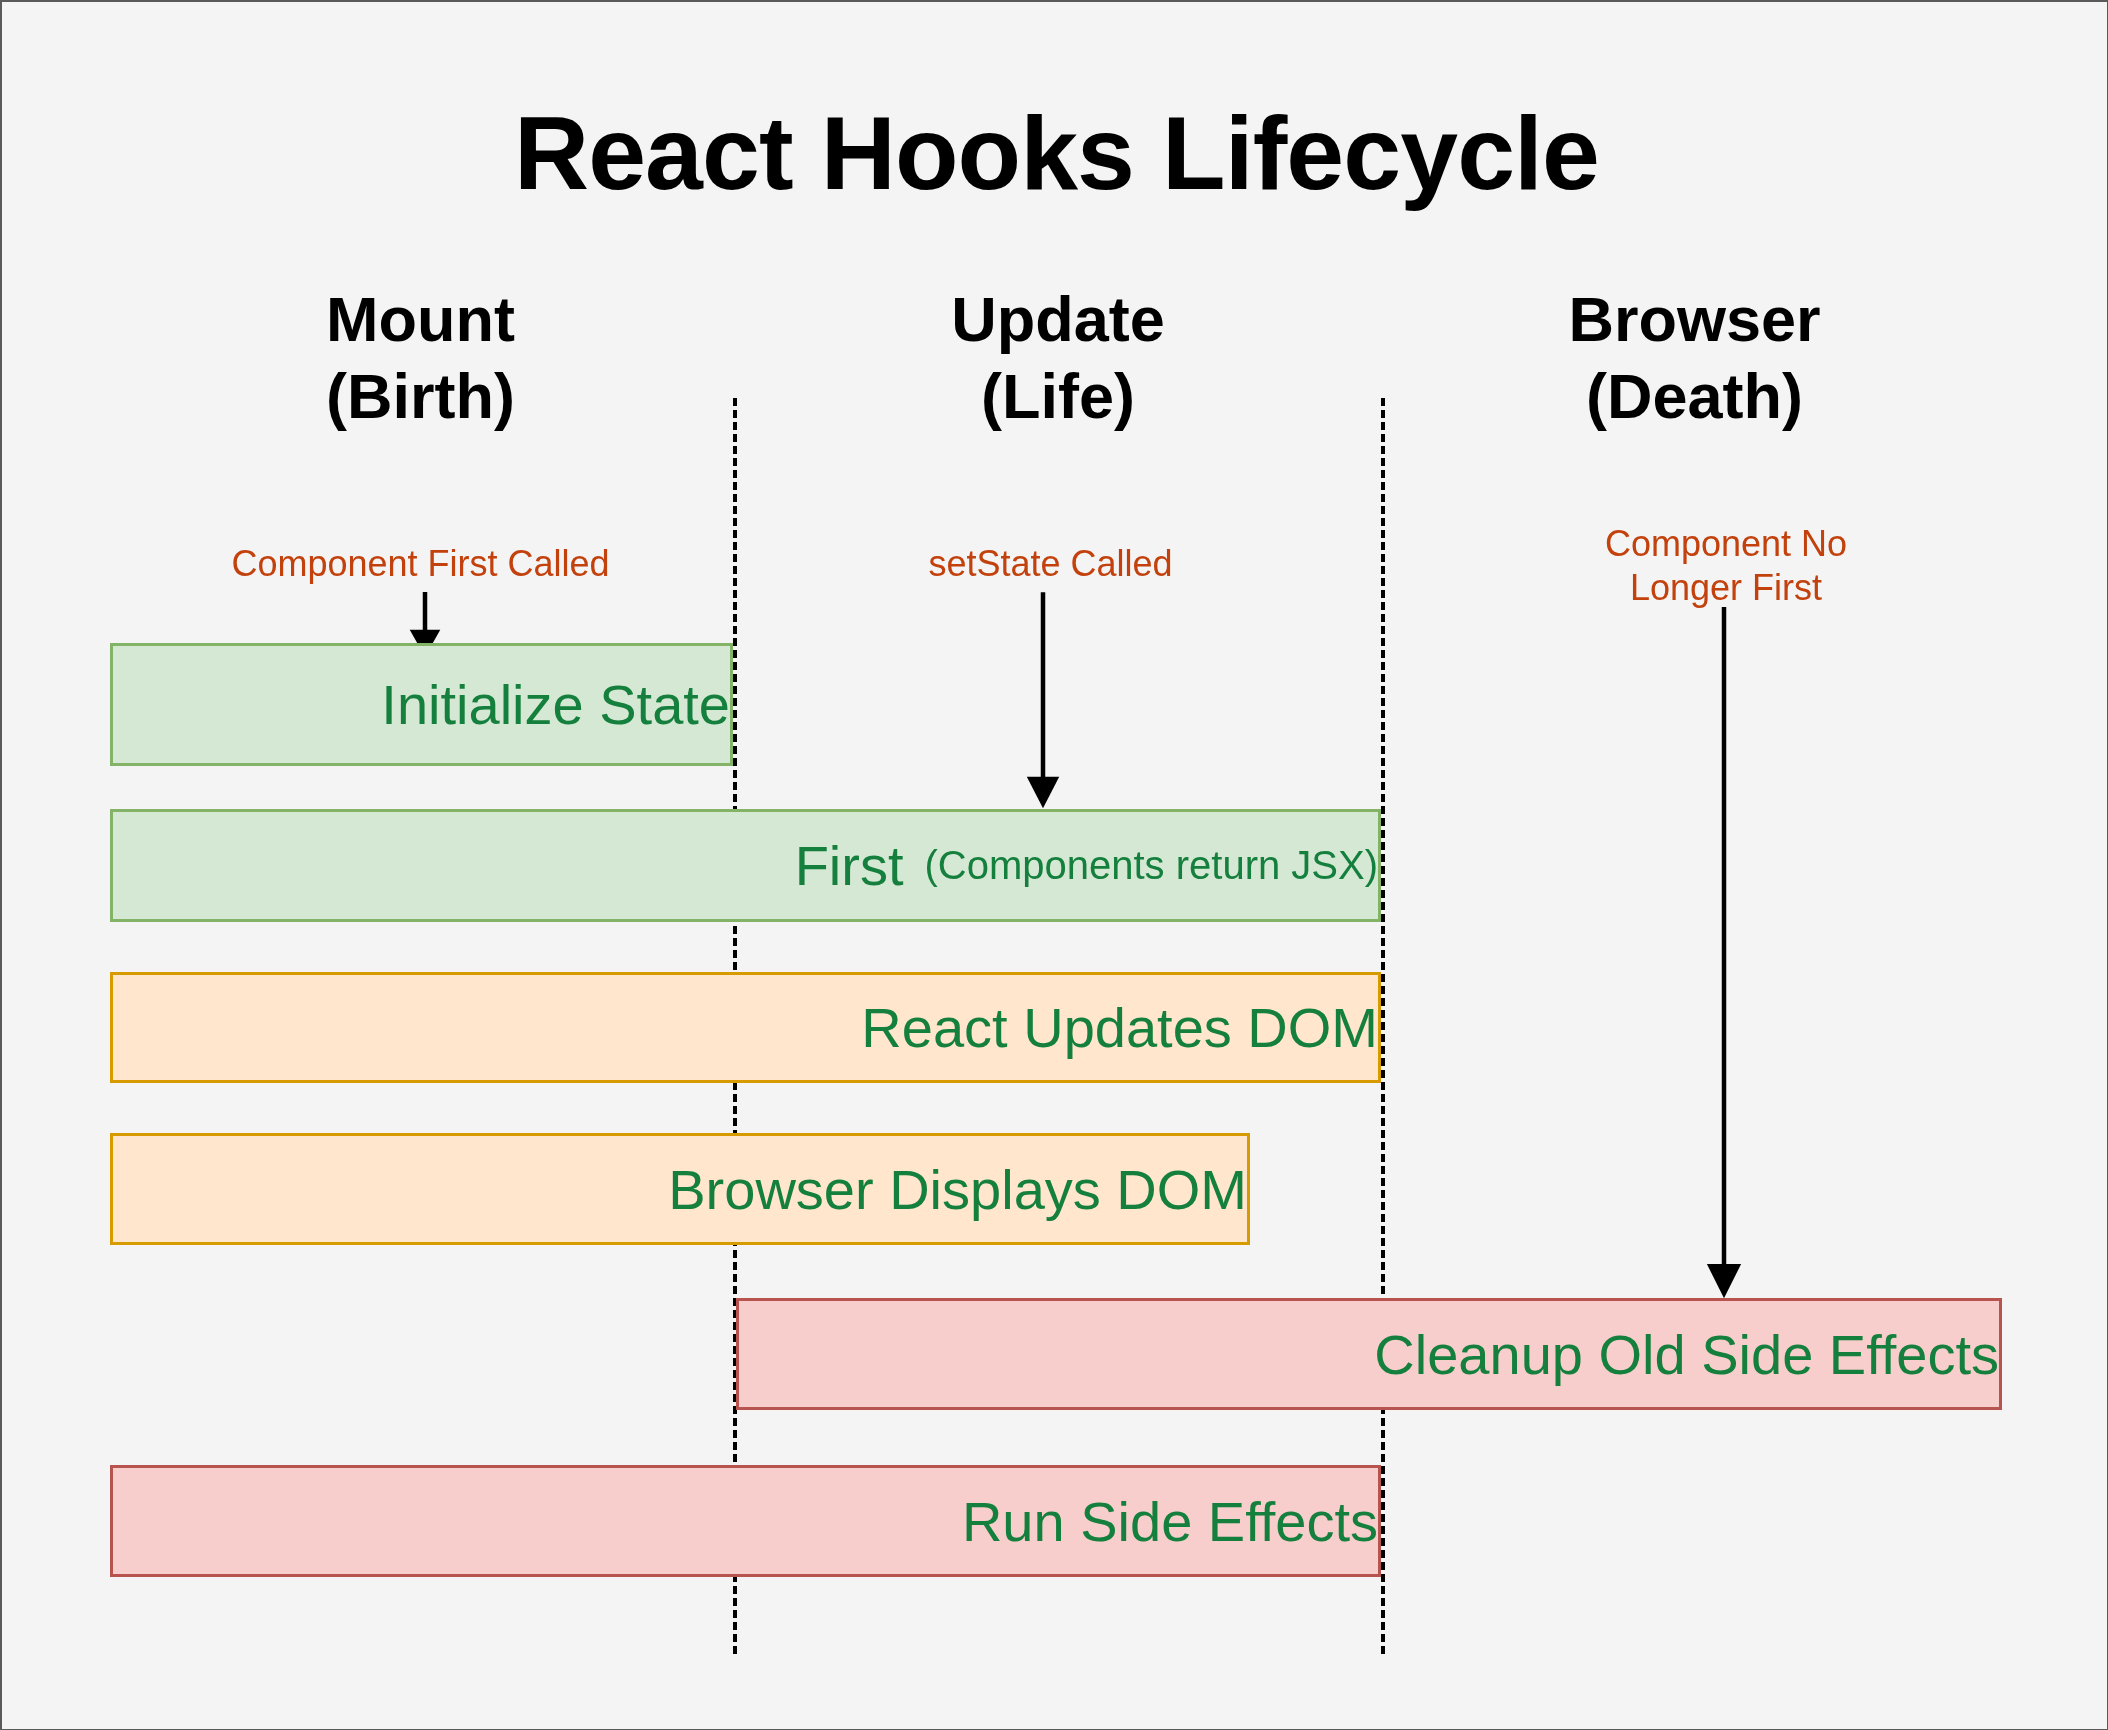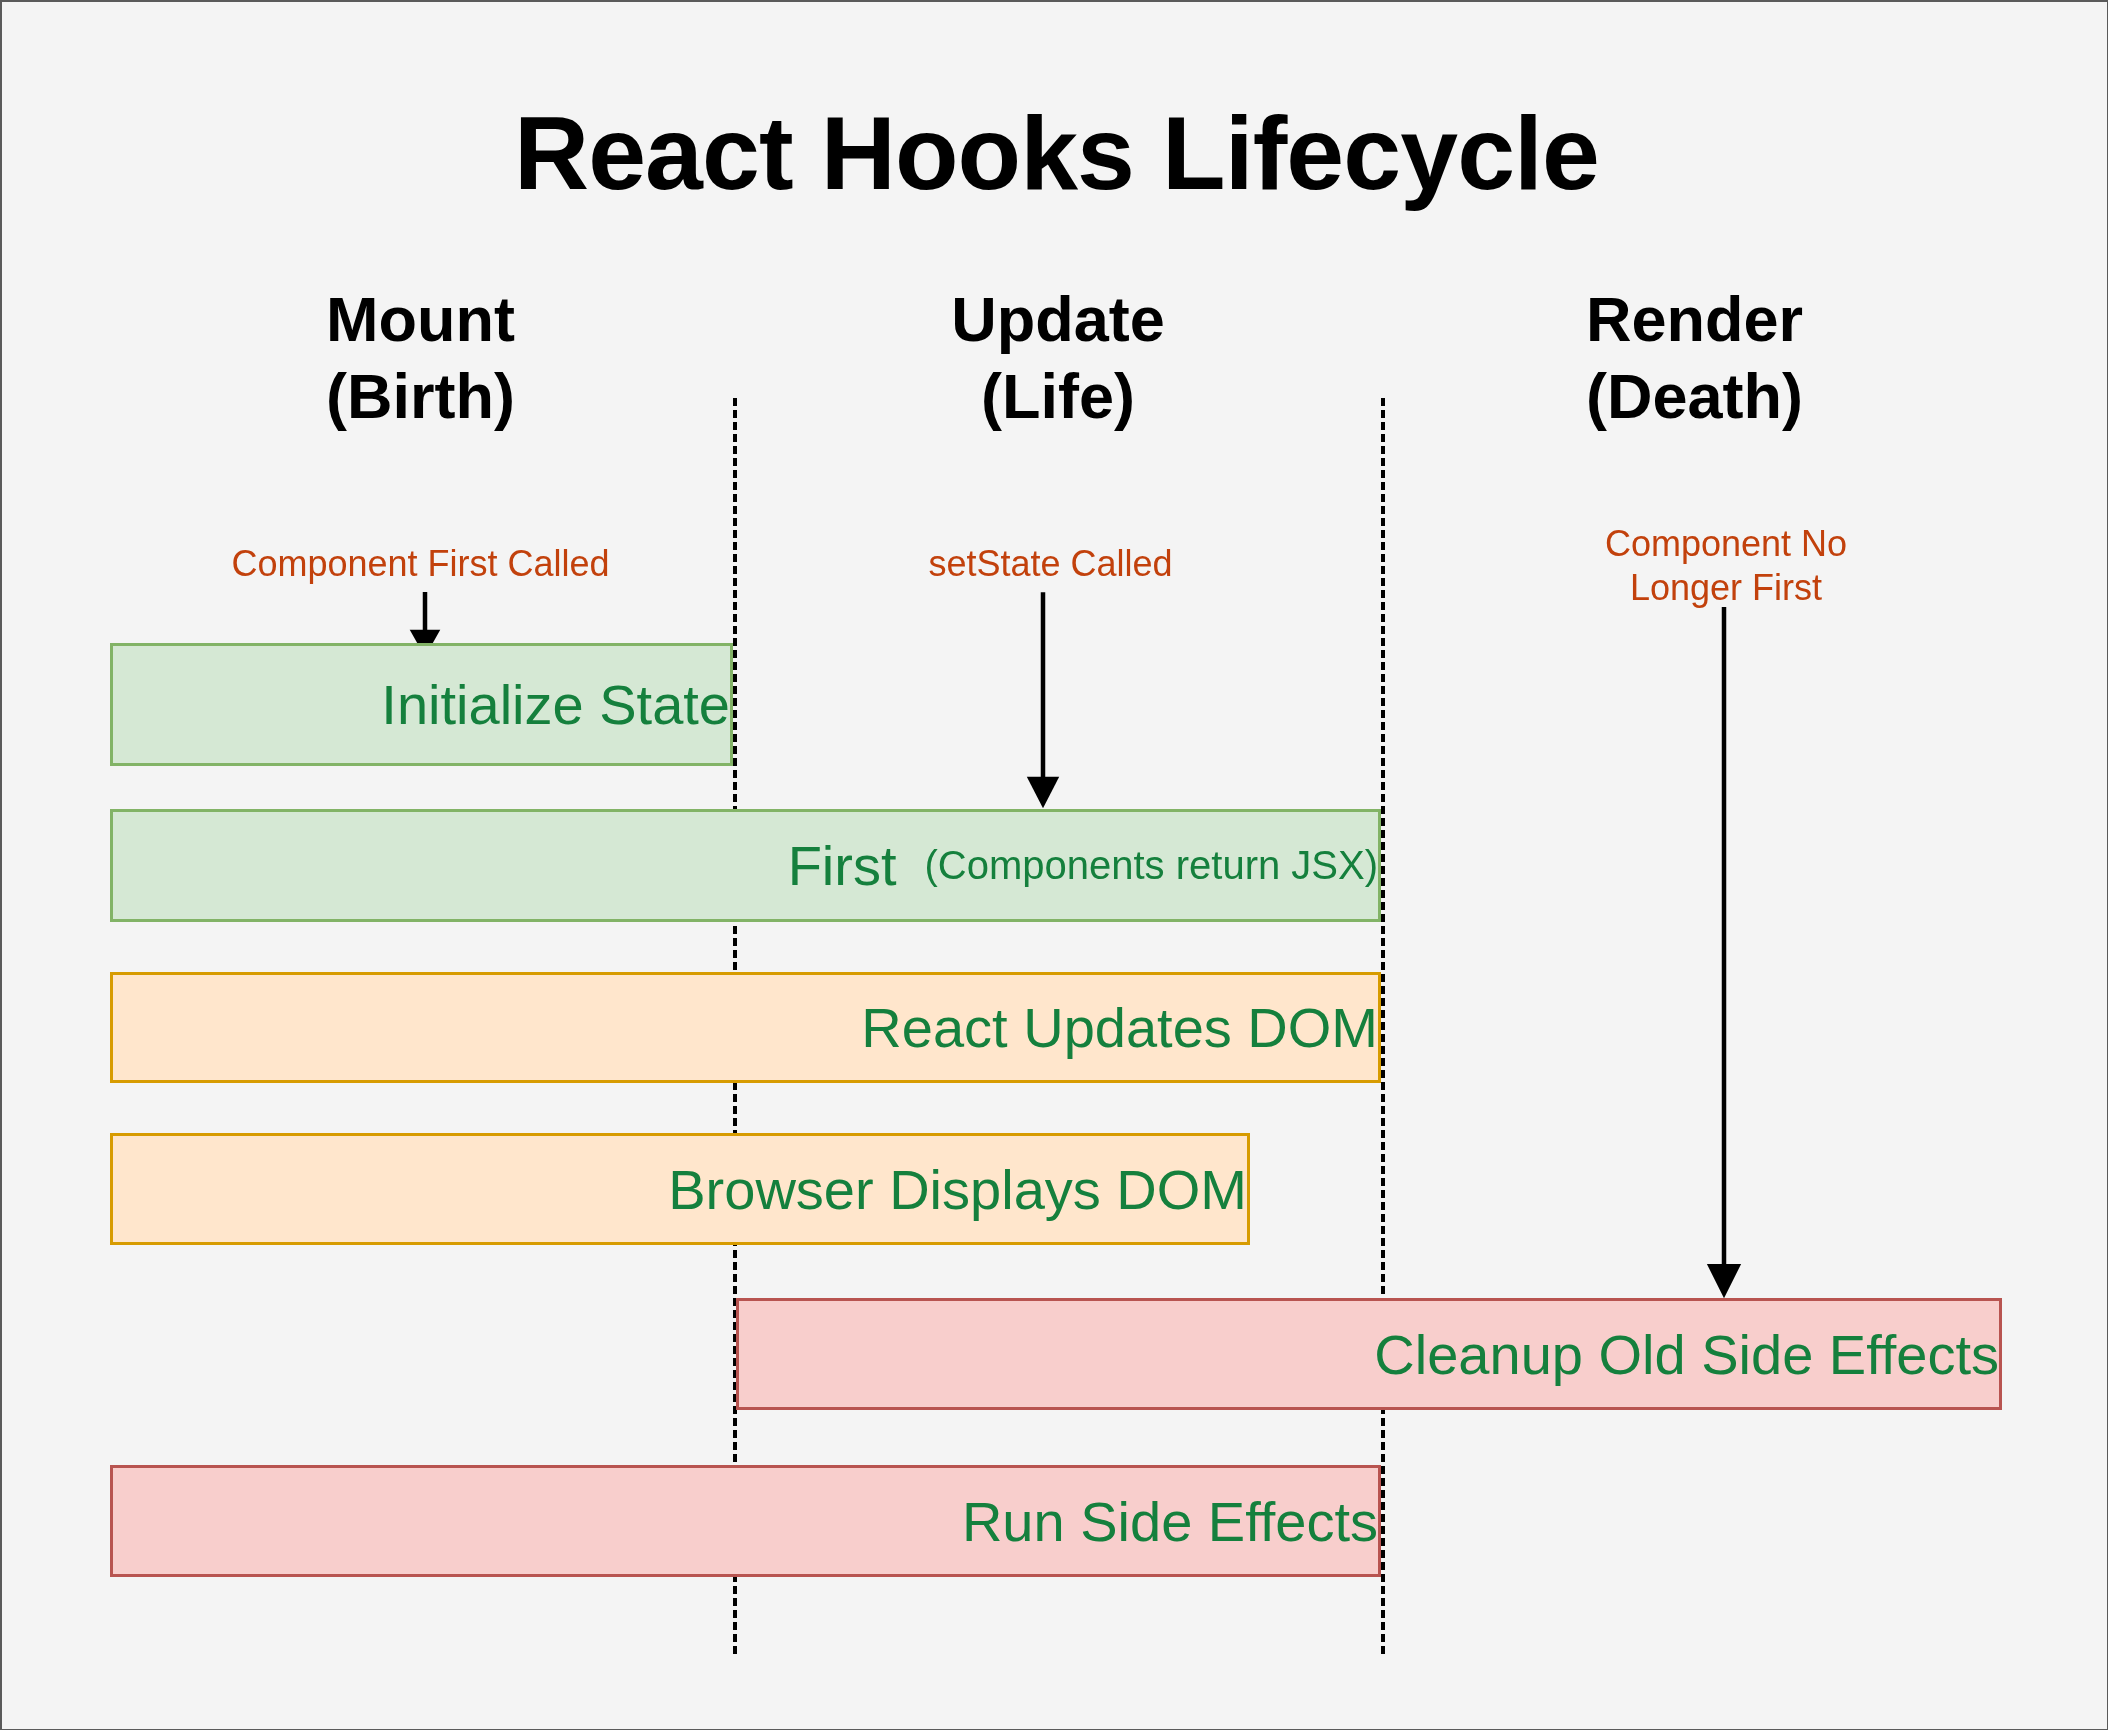--- a/index.html
+++ b/index.html
@@ -62,41 +62,41 @@
     font-size: 52px;
     color: #15803d;
     border-width: 3.6px;
     border-style: solid;
   }
   .box.green  { background: #d5e8d4; border-color: #82b366; }
   .box.orange { background: #ffe6cc; border-color: #d79b00; }
   .box.red    { background: #f8cecc; border-color: #b85450; }
   .box .big { font-size: 56px; }
   .box .small { font-size: 40px; }
-  .box .big + .small { margin-left: 28px; }
+  .box .big + .small { margin-left: 21px; }
   .arrow { position: absolute; }
   .arrow svg { display: block; overflow: visible; }
 </style>
 </head>
 <body>
 
 <div id="canvas">
 
   <div class="title">React Hooks Lifecycle</div>
 
   <div class="col-head" style="left:108px; top:279px; width:621px;">
     <span class="l1">Mount</span>
     <span class="l2">(Birth)</span>
   </div>
   <div class="col-head" style="left:734px; top:279px; width:644px;">
     <span class="l1">Update</span>
     <span class="l2">(Life)</span>
   </div>
   <div class="col-head" style="left:1382px; top:279px; width:621px;">
-    <span class="l1">Render</span>
+    <span class="l1">Browser</span>
     <span class="l2">(Death)</span>
   </div>
 
   <div class="annot" style="left:108px; top:540px; width:621px;">
     <span class="l1">Component First Called</span>
   </div>
   <div class="annot" style="left:738px; top:540px; width:621px;">
     <span class="l1">setState Called</span>
   </div>
   <div class="annot" style="left:1418px; top:520px; width:612px;">

